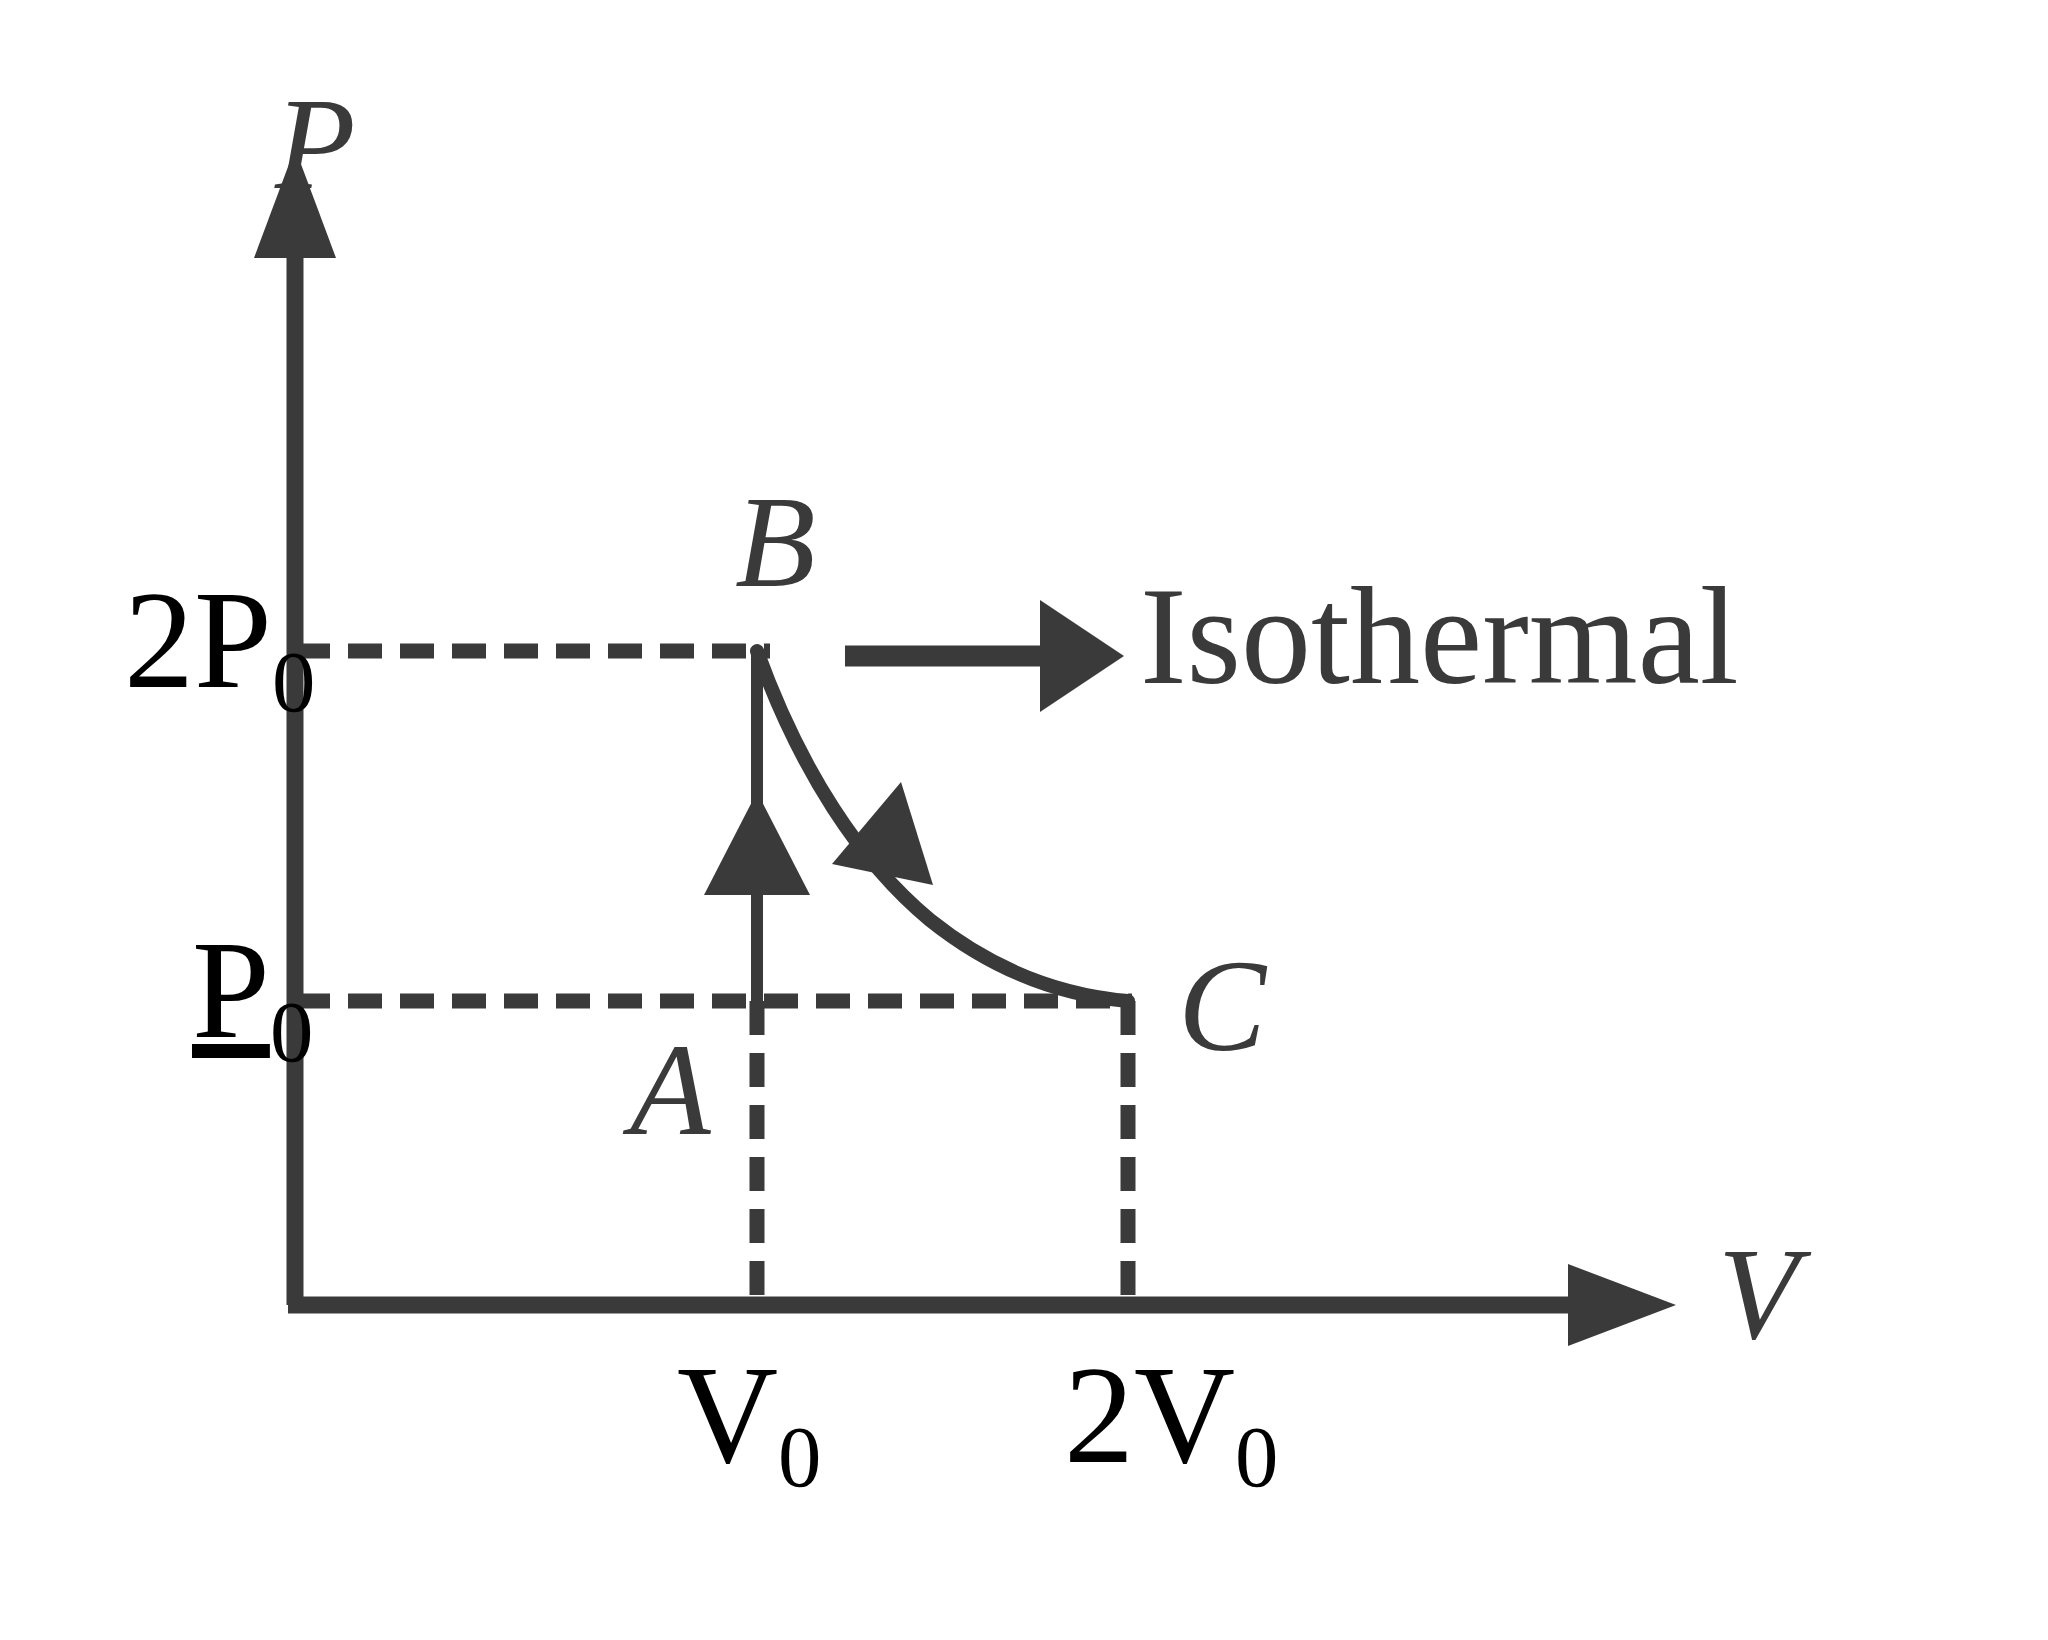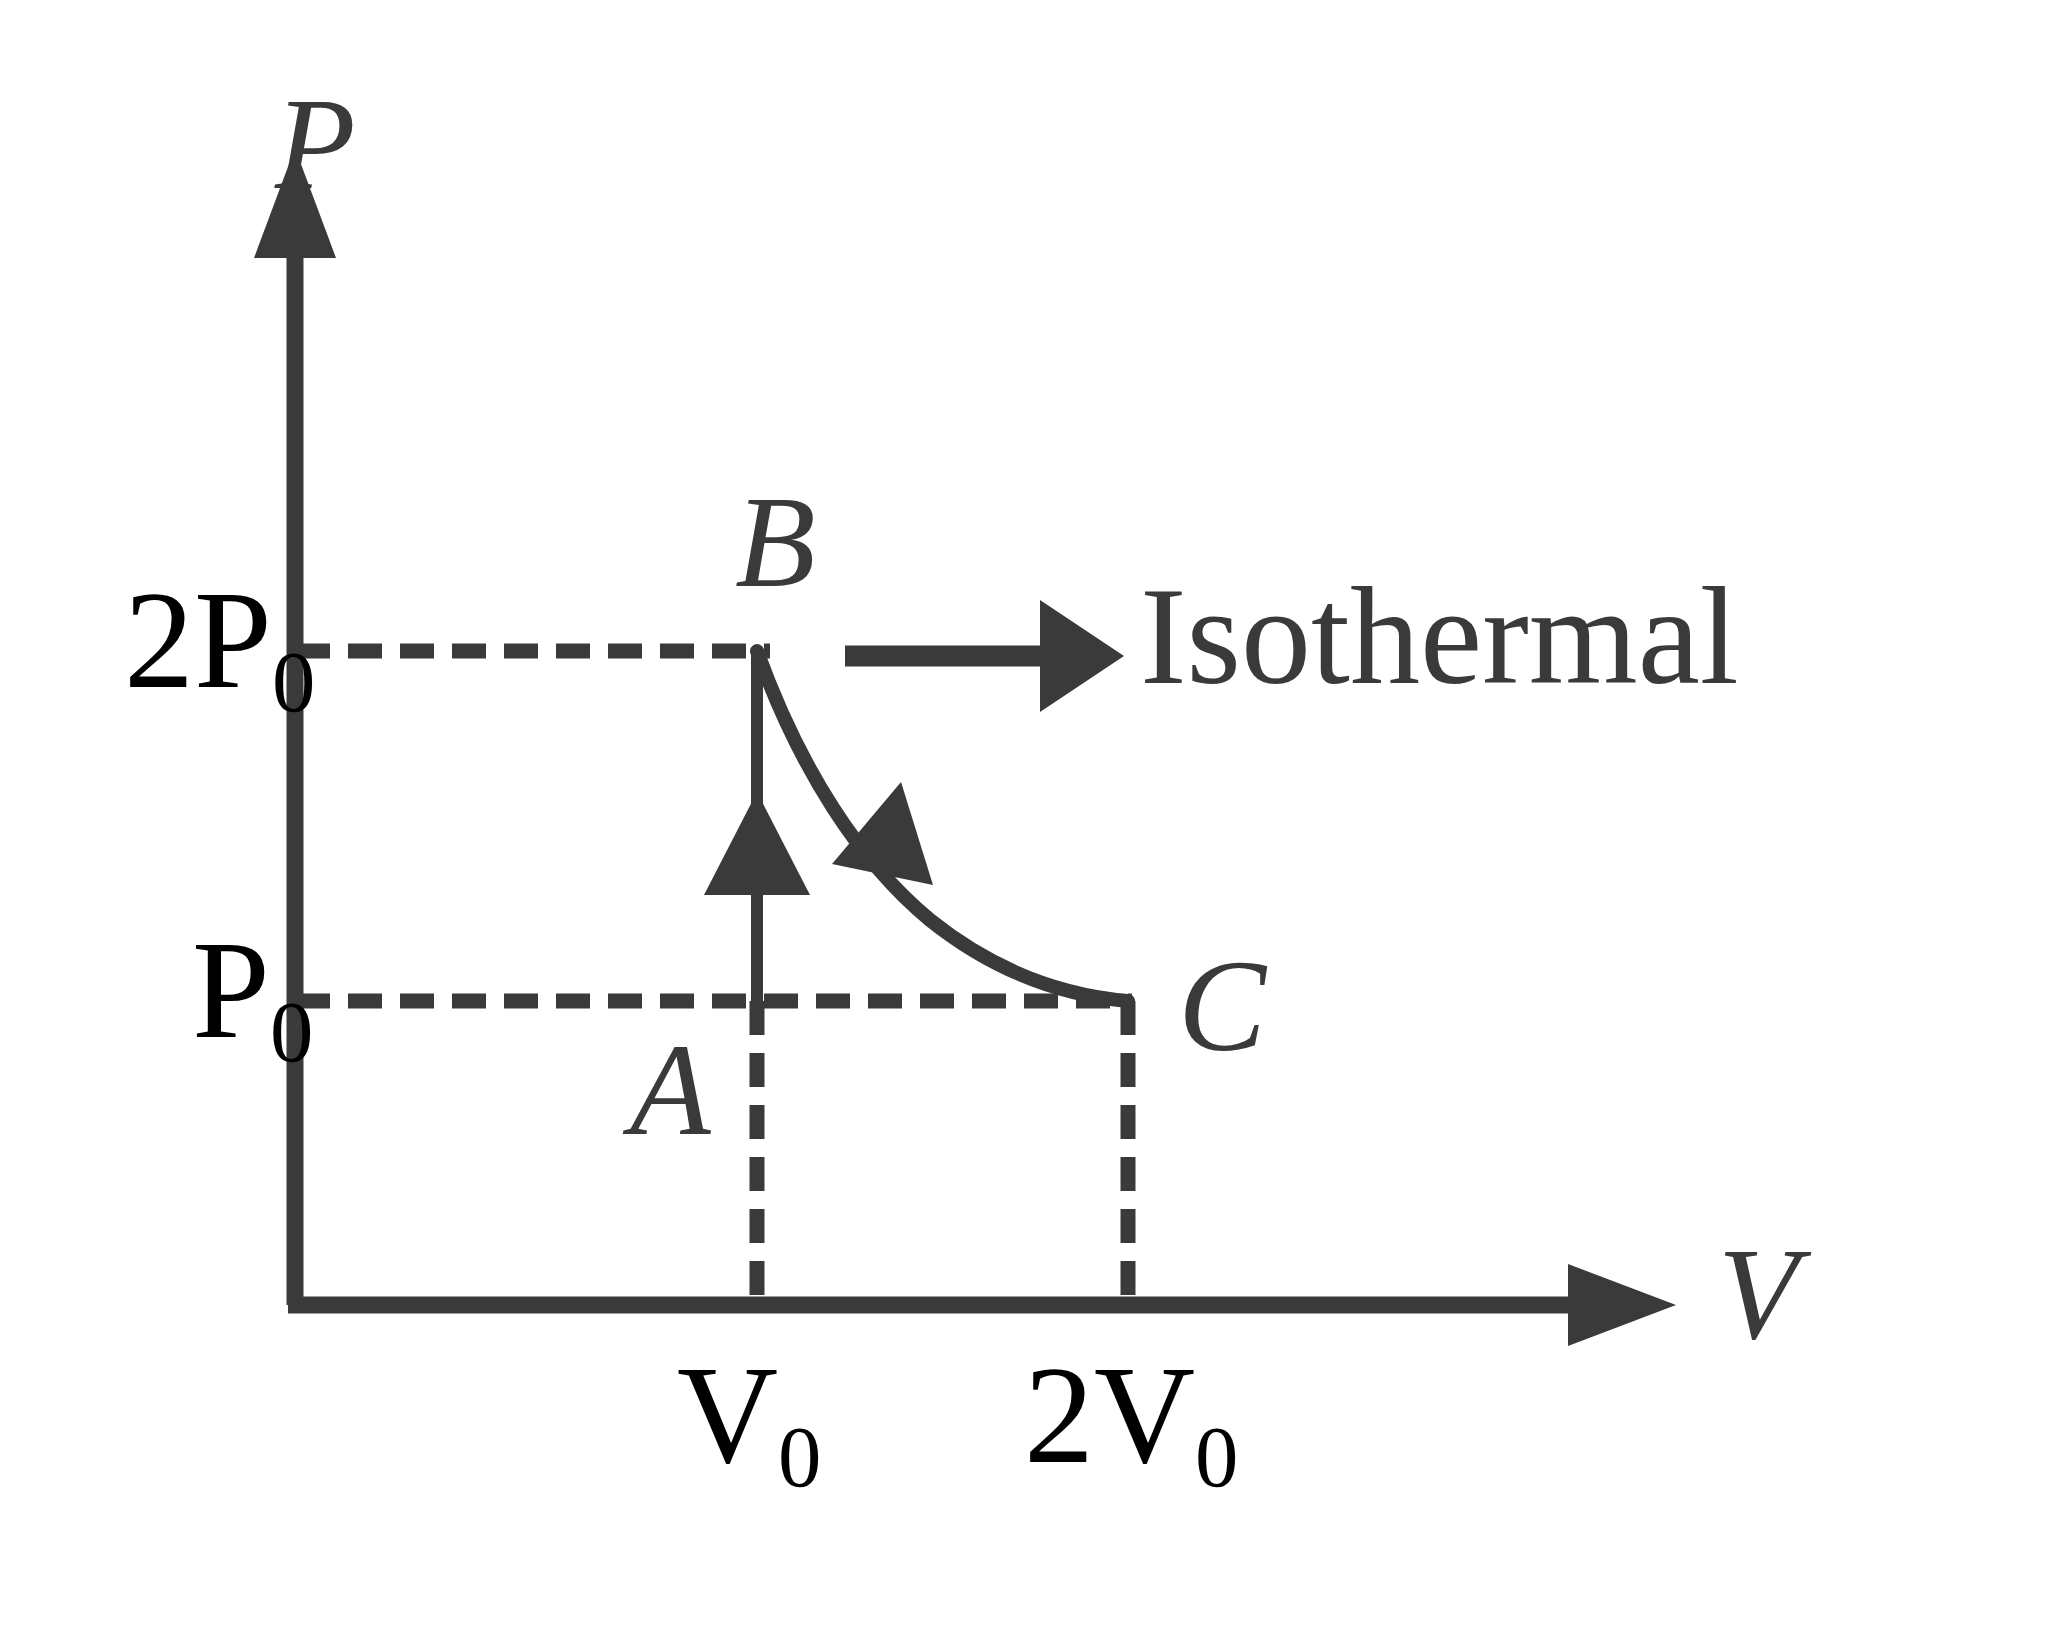--- a/index.html
+++ b/index.html
@@ -107,29 +107,29 @@
   </svg>
 
   <div class="lbl axis-label" style="left:275px; top:78px; font-size:132px;">P</div>
 
   <div class="lbl axis-label" style="left:1718px; top:1228px; font-size:132px;">V</div>
 
   <div class="lbl tick-label" style="left:80px; top:570px; font-size:140px;">
     <span>2P</span><span class="sub">0</span>
   </div>
 
-  <div class="lbl tick-label" style="left:148px; top:920px; font-size:140px;">
+  <div class="lbl tick-label" style="left:148px; top:920px; font-size:140px;text-decoration:underline;">
     <span>P</span><span class="sub">0</span>
   </div>
 
   <div class="lbl tick-label" style="left:633px; top:1345px; font-size:140px;">
     <span>V</span><span class="sub">0</span>
   </div>
 
-  <div class="lbl tick-label" style="left:980px; top:1345px; font-size:140px;">
+  <div class="lbl tick-label" style="left:1020px; top:1345px; font-size:140px;">
     <span>2V</span><span class="sub">0</span>
   </div>
 
   <div class="lbl point-label" style="left:735px; top:476px; font-size:132px;">B</div>
 
   <div class="lbl point-label" style="left:630px; top:1024px; font-size:132px;">A</div>
 
   <div class="lbl point-label" style="left:1178px; top:940px; font-size:132px;">C</div>
 
   <div class="lbl anno-label" style="left:1140px; top:566px; font-size:140px;">Isothermal</div>

